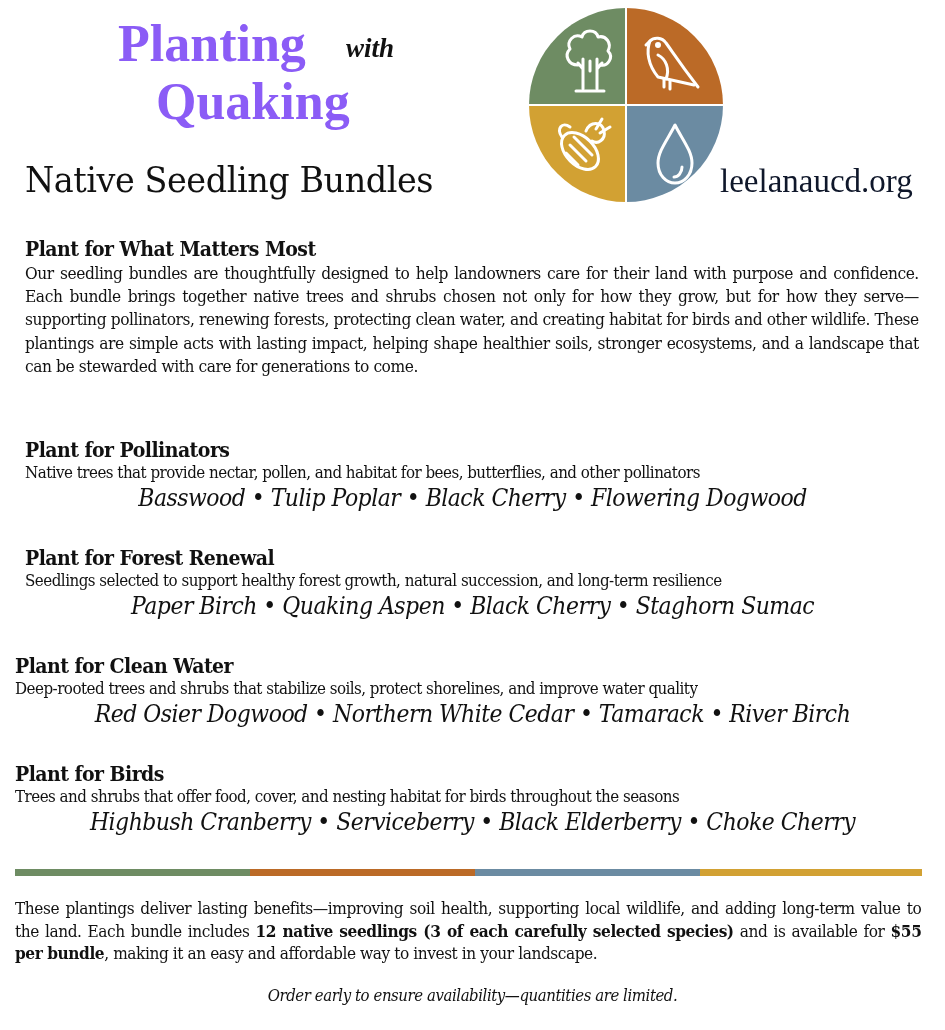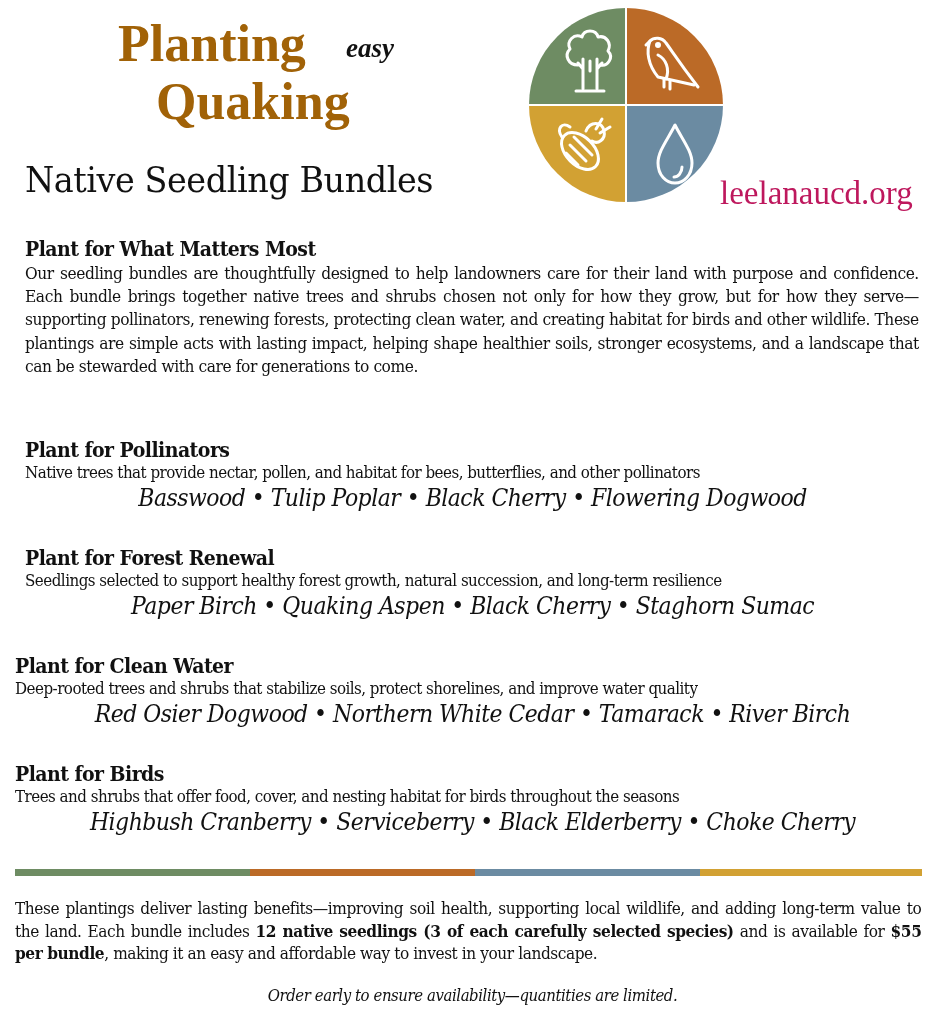--- a/index.html
+++ b/index.html
@@ -1,43 +1,43 @@
 <!DOCTYPE html>
 <html><head>
 <meta charset="utf-8">
 <style>
   html, body { margin: 0; padding: 0; background: #ffffff; }
   body { width: 945px; height: 1030px; position: relative; overflow: hidden; color: #111; font-family: "DejaVu Serif", serif; }
   .abs { position: absolute; }
-  .title-main { font-family: "Liberation Serif", serif; font-weight: 700; color: #a16207; }
+  .title-main { font-family: "Liberation Serif", serif; font-weight: 700; color: #8b5cf6; }
   #title1 { left: 118px; top: 16px; font-size: 52px; line-height: 56px; letter-spacing: 0px; }
   #title-with { left: 346px; top: 33px; font-size: 27px; font-style: italic; font-weight: 700; font-family: "Liberation Serif", serif; }
   #title2 { left: 156px; top: 74px; font-size: 52px; line-height: 56px; }
   #subtitle { left: 25px; top: 158px; font-size: 36px; line-height: 44px; font-family: "DejaVu Serif", serif; font-weight: 400; letter-spacing: -0.5px; transform: scaleX(0.93); transform-origin: left; }
   #logo { left: 528px; top: 7px; width: 196px; height: 196px; }
-  #site { left: 720px; top: 163px; font-size: 33px; font-family: "Liberation Serif", serif; color: #be185d; margin-top: 12px; }
+  #site { left: 720px; top: 163px; font-size: 33px; font-family: "Liberation Serif", serif; color: #0f172a; }
 
   .sec-h { font-family: "DejaVu Serif", serif; font-weight: 700; font-size: 21px; line-height: 24px; letter-spacing: -0.6px; transform: scaleX(0.9); transform-origin: left; white-space: nowrap; }
   .sec-d { font-family: "DejaVu Serif", serif; font-size: 17px; line-height: 21px; letter-spacing: -0.6px; transform: scaleX(0.89); transform-origin: left; white-space: nowrap; }
   .species { font-family: "DejaVu Serif", serif; font-style: italic; font-size: 25px; line-height: 30px; letter-spacing: -0.6px; white-space: nowrap; text-align: center; width: 945px; left: 0; transform: scaleX(0.88); transform-origin: center; }
 
   #intro-body { left: 25px; top: 262px; width: 1010px; font-size: 17.5px; line-height: 23.2px; text-align: justify; letter-spacing: -0.5px; transform: scaleX(0.885); transform-origin: left; font-family: "DejaVu Serif", serif; }
 
   #divider { left: 15px; top: 869px; width: 907px; height: 7px; display: flex; }
   #divider > div { height: 100%; }
 
   #footer-body { left: 15px; top: 897px; width: 1030px; font-size: 17.5px; line-height: 22.5px; text-align: justify; letter-spacing: -0.5px; transform: scaleX(0.88); transform-origin: left; font-family: "DejaVu Serif", serif; }
   #footer-body b { font-weight: 700; }
   #footer-note { left: 0; width: 945px; top: 984px; text-align: center; font-style: italic; font-size: 17px; line-height: 22px; letter-spacing: -0.5px; transform: scaleX(0.88); transform-origin: center; font-family: "DejaVu Serif", serif; }
 </style>
 </head>
 <body>
 
 <div class="abs title-main" id="title1">Planting</div>
-<div class="abs" id="title-with">easy</div>
+<div class="abs" id="title-with">with</div>
 <div class="abs title-main" id="title2">Quaking</div>
 <div class="abs" id="subtitle">Native Seedling Bundles</div>
 
 <svg class="abs" id="logo" viewBox="0 0 196 196">
   <defs>
       <clipPath id="circ">
         <circle cx="98" cy="98" r="97"></circle>
       </clipPath>
     </defs>
   <g clip-path="url(#circ)">

